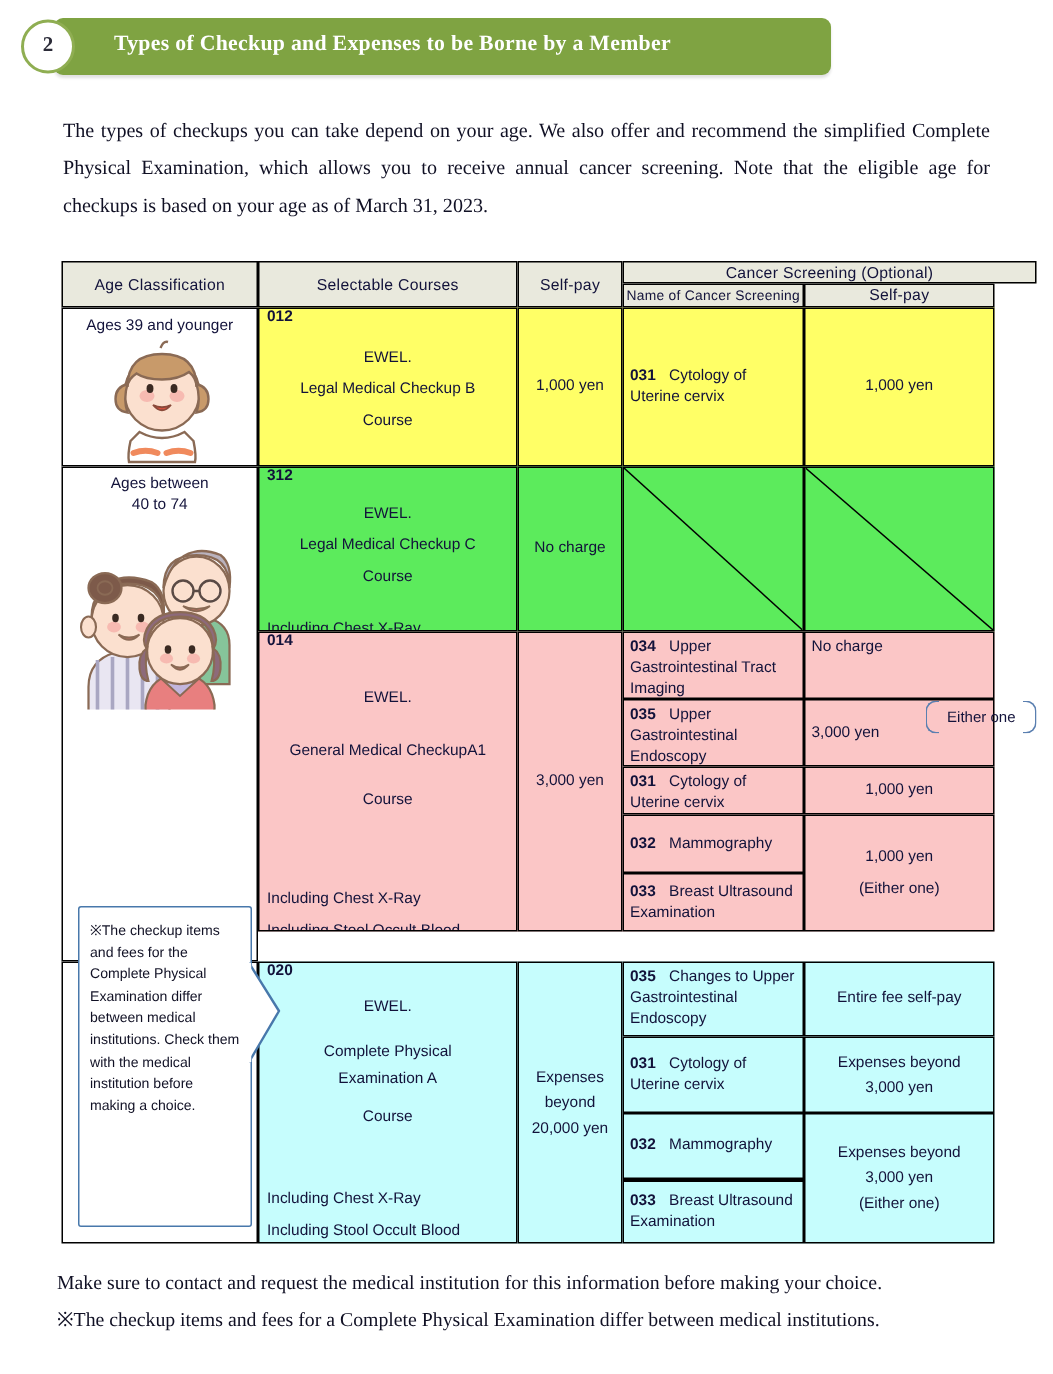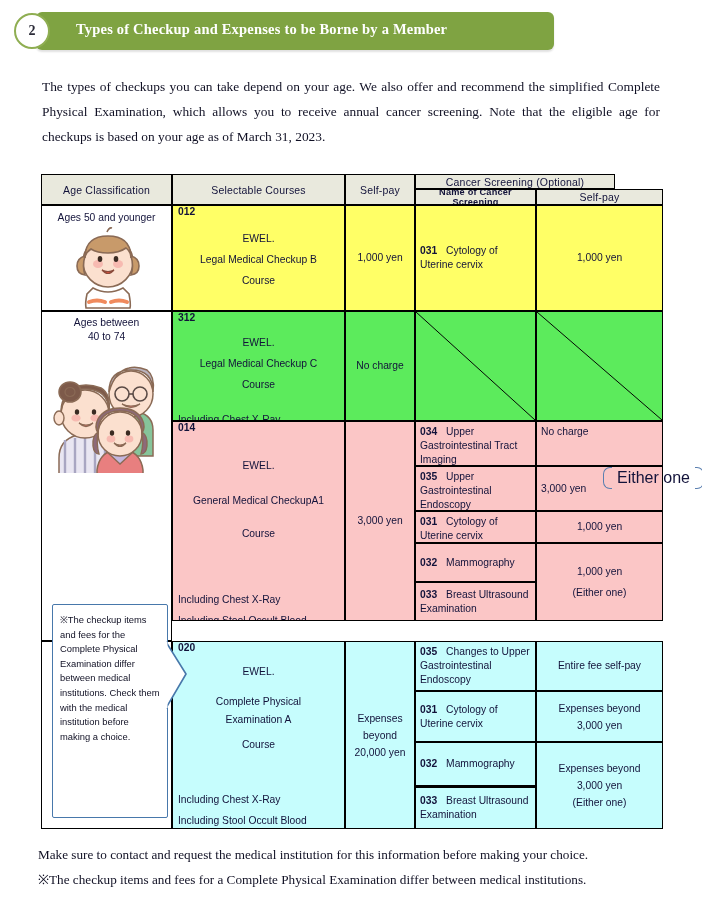--- a/index.html
+++ b/index.html
@@ -36,21 +36,21 @@
   }
 
   
   .tbl{position:absolute;left:41px;top:174px;width:622px;height:655px;}
   .cell{position:absolute;box-sizing:border-box;overflow:hidden;}
   .bd{border:1px solid #000;}
   .hdr{
     background:#e9e9dd;display:flex;align-items:center;justify-content:center;
     font-size:10.5px;color:#12123a;text-align:center;letter-spacing:.2px;
   }
-  .hdr-sm{font-size:9.2px;font-weight:bold;}
+  .hdr-sm{font-size:9.2px;}
   .yellow{background:#ffff66;}
   .green{background:#5ceb5c;}
   .pink{background:#fbc6c6;}
   .cyan{background:#c6fdfd;}
   .white{background:#ffffff;}
 
   .c-txt{font-size:10.3px;color:#12123a;line-height:14px;}
   .code{font-weight:bold;}
   .ctr{display:flex;align-items:center;justify-content:center;text-align:center;}
   .pad{padding:3px 4px;}
@@ -60,22 +60,22 @@
     display:flex;flex-direction:column;justify-content:flex-start;
     padding:0 5px;box-sizing:border-box;font-size:10.3px;color:#12123a;
   }
   .course-title{text-align:center;line-height:21px;}
   .incl{line-height:21px;}
 
   .diag{position:absolute;left:0;top:0;width:100%;height:100%;}
 
   
   .eob{
-    position:absolute;display:flex;align-items:center;justify-content:flex-start;
-    font-size:16px;color:#12123a;
+    position:absolute;display:flex;align-items:center;justify-content:flex-end;
+    font-size:10px;color:#12123a;
   }
   .eob-inner{
     position:relative;padding:0 14px;height:100%;
     display:flex;align-items:center;justify-content:center;
     white-space:nowrap;
   }
   .eob-inner:before,.eob-inner:after{
     content:"";position:absolute;top:2px;bottom:2px;width:8px;
     border:1.5px solid #5a7fb0;
   }
@@ -111,26 +111,26 @@
   <div class="banner-num">2</div>
 </div>
 
 <div class="intro">The types of checkups you can take depend on your age. We also offer and recommend the simplified Complete Physical Examination, which allows you to receive annual cancer screening. Note that the eligible age for checkups is based on your age as of March 31, 2023.</div>
 
 <div class="tbl">
 
   <div class="cell bd hdr" style="left:0;top:0;width:131px;height:31px;">Age Classification</div>
   <div class="cell bd hdr" style="left:131px;top:0;width:173px;height:31px;">Selectable Courses</div>
   <div class="cell bd hdr" style="left:304px;top:0;width:70px;height:31px;">Self-pay</div>
-  <div class="cell bd hdr" style="left:374px;top:0;width:200px;height:15px;">Cancer Screening (Optional)</div>
+  <div class="cell bd hdr" style="left:374px;top:0;width:276px;height:15px;">Cancer Screening (Optional)</div>
   <div class="cell bd hdr hdr-sm" style="left:374px;top:15px;width:121px;height:16px;">Name of Cancer Screening</div>
   <div class="cell bd hdr" style="left:495px;top:15px;width:127px;height:16px;">Self-pay</div>
 
   <div class="cell bd white" style="left:0;top:31px;width:131px;height:106px;">
-    <div class="ctr" style="height:16px;margin-top:3px;font-size:10.3px;color:#12123a;">Ages 50 and younger</div>
+    <div class="ctr" style="height:16px;margin-top:3px;font-size:10.3px;color:#12123a;">Ages 39 and younger</div>
     <svg class="illus" style="left:29px;top:20px;" width="74" height="84" viewBox="0 0 74 84">
       <g stroke="#8a6a55" stroke-width="1.6" fill="none">
         <path d="M36 6 q2 -5 5 -4"></path>
       </g>
       <ellipse cx="37" cy="36" rx="25" ry="25" fill="#fbe0cf" stroke="#8a6a55" stroke-width="1.6"></ellipse>
       <path d="M14 32 q0 -22 23 -22 q23 0 23 22 q0 -6 -5 -10 q-7 5 -18 5 q-11 0 -17 -4 q-6 4 -6 9 z" fill="#c89a6a" stroke="#8a6a55" stroke-width="1.6"></path>
       <path d="M14 30 q-8 2 -8 10 q0 8 8 9 q-3 -9 0 -19 z" fill="#c89a6a" stroke="#8a6a55" stroke-width="1.6"></path>
       <path d="M60 30 q8 2 8 10 q0 8 -8 9 q3 -9 0 -19 z" fill="#c89a6a" stroke="#8a6a55" stroke-width="1.6"></path>
       <ellipse cx="27" cy="38" rx="5" ry="4" fill="#f6b3ac" opacity=".85"></ellipse>
       <ellipse cx="47" cy="38" rx="5" ry="4" fill="#f6b3ac" opacity=".85"></ellipse>

